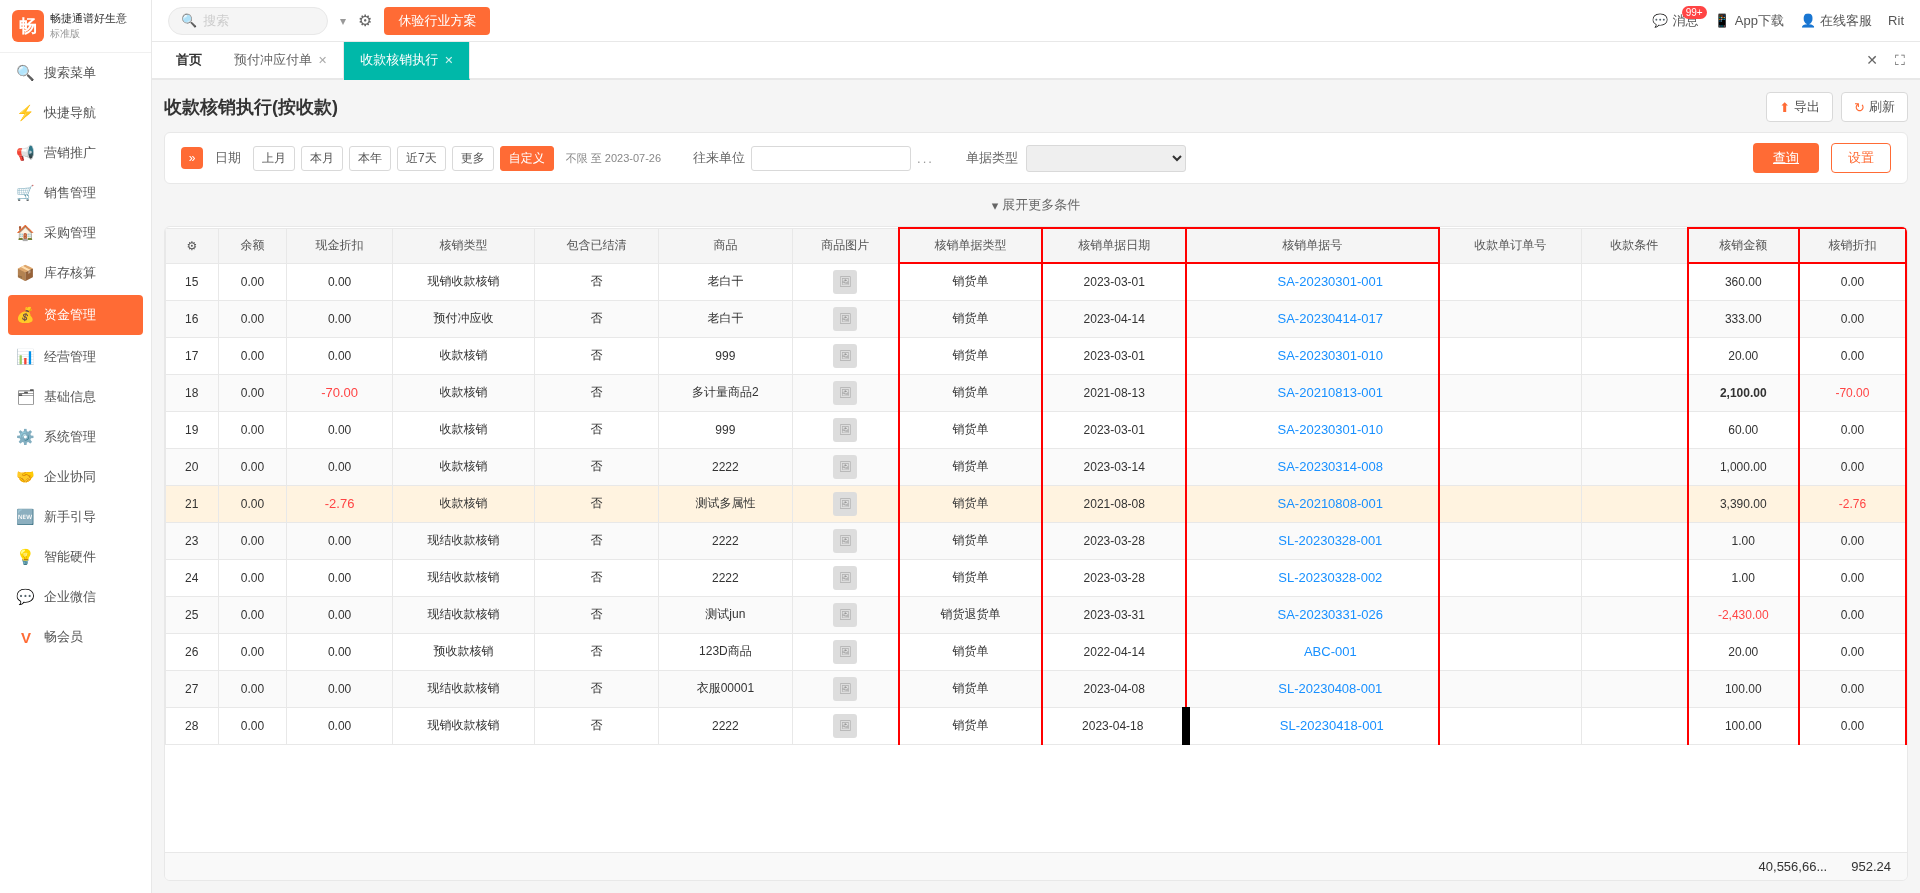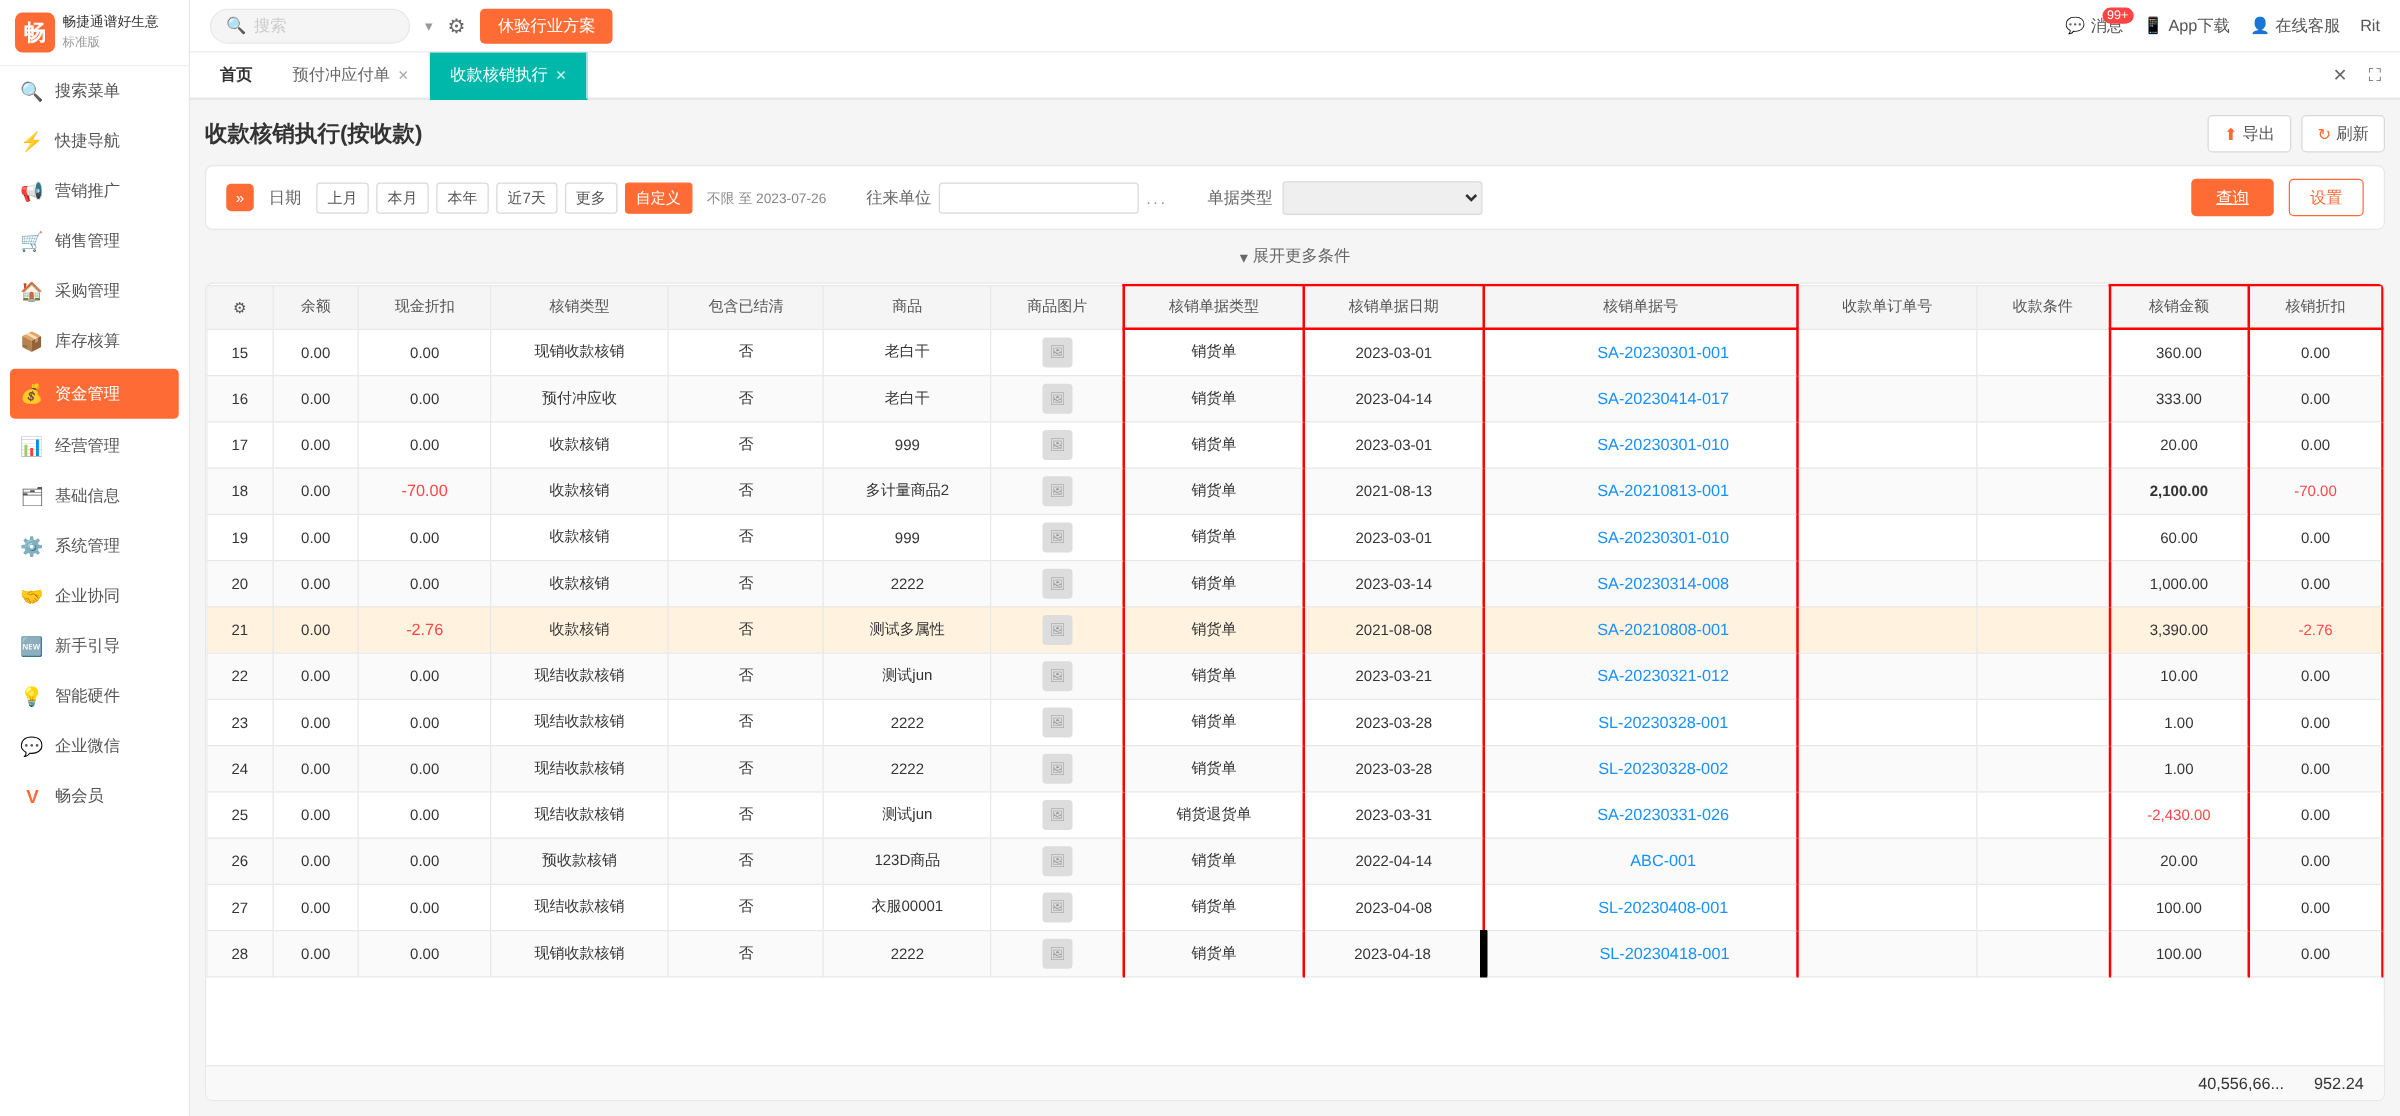--- a/index.html
+++ b/index.html
@@ -403,38 +403,20 @@
                 </td>
     <td style="border-left:2px solid red;border-right:2px solid red;">销货单</td>
     <td style="border-left:2px solid red;border-right:2px solid red;">2021-08-08</td>
     <td style="border-left:2px solid red;border-right:2px solid red;"><a class="link-cell" href="#">SA-20210808-001</a></td>
     <td></td>
     <td></td>
     <td style="border-left:2px solid red;border-right:2px solid red;">3,390.00</td>
     <td style="border-left:2px solid red;border-right:2px solid red;color:#ff4444;">-2.76</td>
   </tr>
               <tr>
-    <td>22</td>
-    <td>0.00</td>
-    <td>0.00</td>
-    <td>现结收款核销</td>
-    <td>否</td>
-    <td>测试jun</td>
-    <td>
-                  <div style="width:24px;height:24px;background:#ddd;border-radius:3px;margin:auto;display:flex;align-items:center;justify-content:center;font-size:10px;color:#999;">🖼</div>
-                </td>
-    <td style="border-left:2px solid red;border-right:2px solid red;">销货单</td>
-    <td style="border-left:2px solid red;border-right:2px solid red;">2023-03-21</td>
-    <td style="border-left:2px solid red;border-right:2px solid red;"><a class="link-cell" href="#">SA-20230321-012</a></td>
-    <td></td>
-    <td></td>
-    <td style="border-left:2px solid red;border-right:2px solid red;">10.00</td>
-    <td style="border-left:2px solid red;border-right:2px solid red;">0.00</td>
-  </tr>
-              <tr>
     <td>23</td>
     <td>0.00</td>
     <td>0.00</td>
     <td>现结收款核销</td>
     <td>否</td>
     <td>2222</td>
     <td>
                   <div style="width:24px;height:24px;background:#ddd;border-radius:3px;margin:auto;display:flex;align-items:center;justify-content:center;font-size:10px;color:#999;">🖼</div>
                 </td>
     <td style="border-left:2px solid red;border-right:2px solid red;">销货单</td>
@@ -522,21 +504,21 @@
     <td>0.00</td>
     <td>0.00</td>
     <td>现销收款核销</td>
     <td>否</td>
     <td>2222</td>
     <td>
                   <div style="width:24px;height:24px;background:#ddd;border-radius:3px;margin:auto;display:flex;align-items:center;justify-content:center;font-size:10px;color:#999;">🖼</div>
                 </td>
     <td style="border-left:2px solid red;border-right:2px solid red;">销货单</td>
     <td style="border-left:2px solid red;border-right:2px solid red;">2023-04-18</td>
-    <td style="border-left:6px solid #000000;border-right:2px solid red;"><a class="link-cell" href="#">SL-20230418-001</a></td>
+    <td style="border-left:8px solid #000000;border-right:2px solid red;"><a class="link-cell" href="#">SL-20230418-001</a></td>
     <td></td>
     <td></td>
     <td style="border-left:2px solid red;border-right:2px solid red;">100.00</td>
     <td style="border-left:2px solid red;border-right:2px solid red;">0.00</td>
   </tr>
             </tbody>
         </table>
       </div>
       <div class="table-footer">
         <span>40,556,66...</span>

